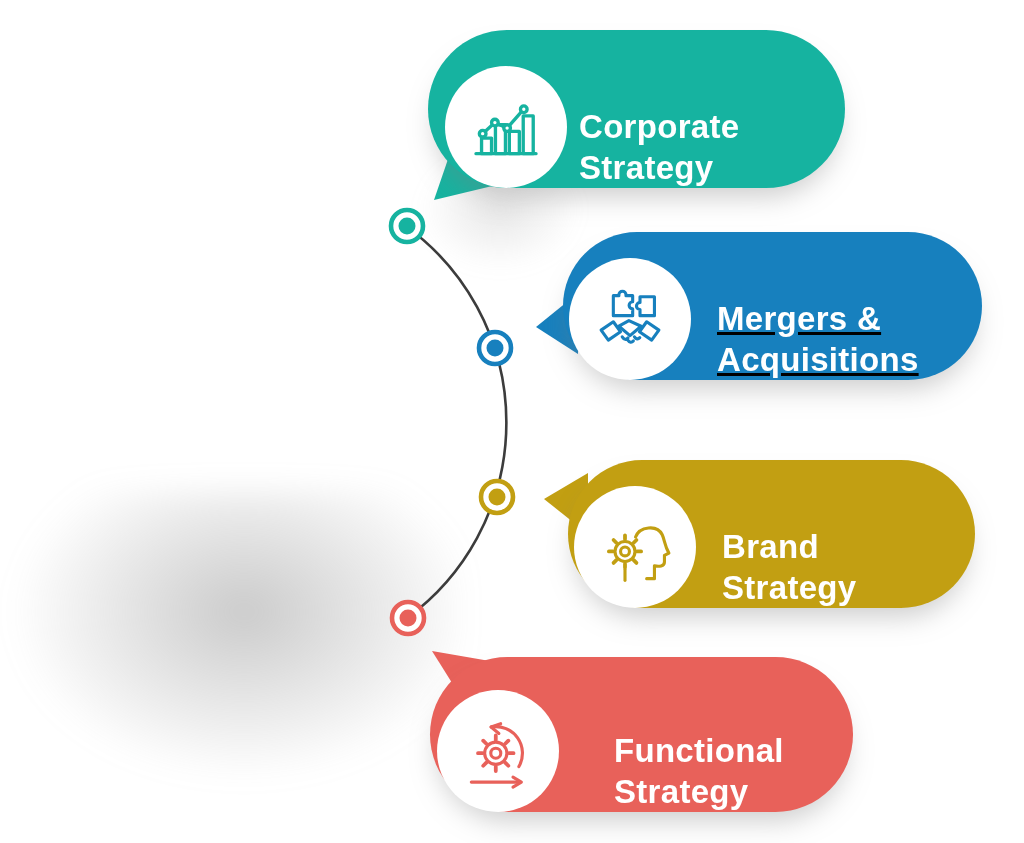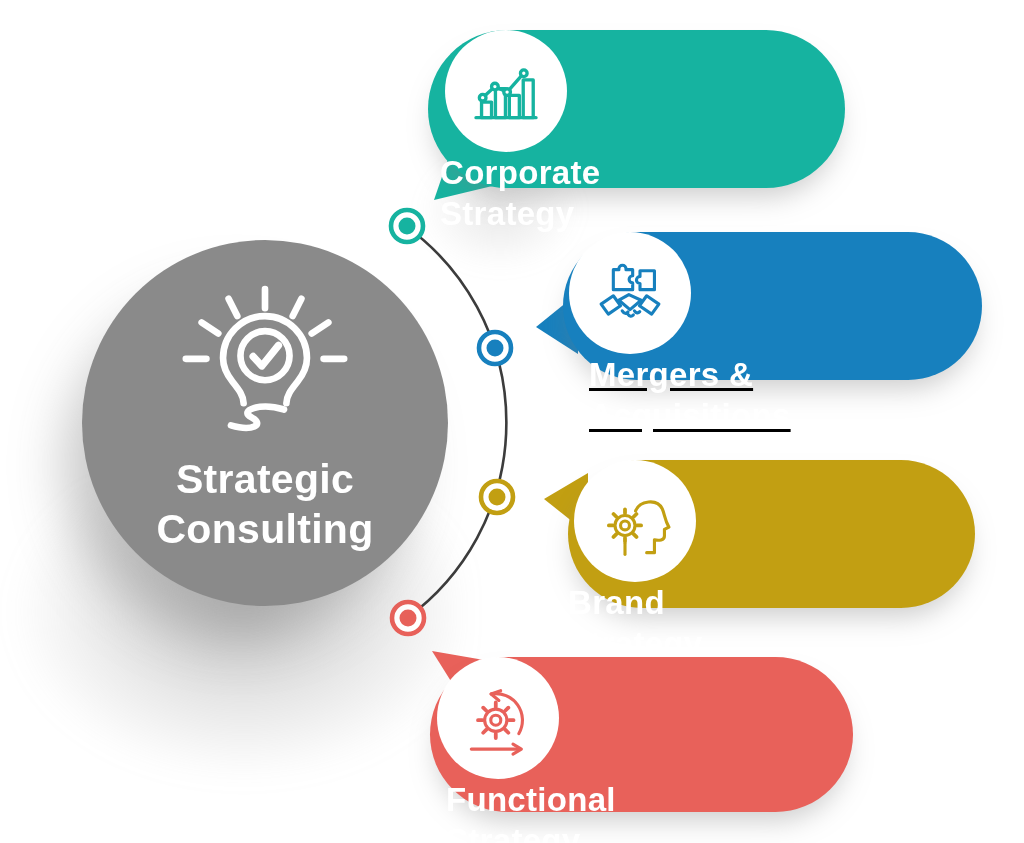--- a/index.html
+++ b/index.html
@@ -6,38 +6,38 @@
   .stage{position:relative;width:1024px;height:843px;background:#ffffff;overflow:hidden;
          font-family:"Liberation Sans", sans-serif;}
   .blob{position:absolute;pointer-events:none;}
   .blob1{left:10px;top:490px;width:450px;height:290px;
          background:radial-gradient(ellipse at 52% 42%, rgba(150,150,150,.5), rgba(150,150,150,0) 70%);
          filter:blur(14px);}
   .blob2{left:420px;top:150px;width:160px;height:120px;
          background:radial-gradient(ellipse at 50% 50%, rgba(160,160,160,.25), rgba(160,160,160,0) 70%);
          filter:blur(10px);}
   .overlay{position:absolute;left:0;top:0;z-index:1;pointer-events:none;}
-  .pill{position:absolute;z-index:2;border-radius:999px;display:flex;align-items:flex-start;
-        box-shadow:0 16px 28px -8px rgba(125,125,125,.4);flex-direction:column;}
+  .pill{position:absolute;z-index:2;border-radius:999px;display:flex;align-items:flex-end;
+        box-shadow:0 16px 28px -8px rgba(125,125,125,.4);}
   .pill-1{left:428px;top:30px;width:417px;height:158px;}
   .pill-2{left:563px;top:232px;width:419px;height:148px;}
   .pill-3{left:568px;top:460px;width:407px;height:148px;}
   .pill-4{left:430px;top:657px;width:423px;height:155px;}
   .badge{width:122px;height:122px;border-radius:50%;background:#fff;flex:none;
          display:flex;align-items:center;justify-content:center;}
   .pill-1 .badge{margin-left:17px;}
   .pill-2 .badge{margin-left:6px;}
   .pill-3 .badge{margin-left:6px;}
   .pill-4 .badge{margin-left:7px;}
   .badge svg{width:80px;height:80px;fill:none;stroke-linecap:round;stroke-linejoin:round;}
   .pill-label{color:#fff;font-weight:700;font-size:33px;line-height:1.25;white-space:pre-line;
               letter-spacing:.3px;}
   .pill-1 .pill-label{margin-left:12px;}
   .pill-2 .pill-label{margin-left:26px;}
-  .pill-3 .pill-label{}
+  .pill-3 .pill-label{margin-left:26px;}
   .pill-4 .pill-label{margin-left:16px;}
   .center-circle{position:absolute;left:82px;top:240px;width:366px;height:366px;border-radius:50%;
                  z-index:2;box-shadow:-28px 42px 55px -12px rgba(125,125,125,.45);}
   .center-icon{position:absolute;left:50%;top:36px;transform:translateX(-50%);
                width:190px;height:172px;fill:none;stroke:#ffffff;
                stroke-linecap:round;stroke-linejoin:round;}
   .center-label{position:absolute;left:0;top:214px;width:100%;text-align:center;color:#fff;
                 font-weight:700;font-size:41px;line-height:1.22;white-space:pre-line;letter-spacing:.3px;}
 </style>
 </head>
@@ -68,31 +68,20 @@
     <g>
       <circle cx="497" cy="497" r="16" fill="#ffffff" stroke-width="4.6" style="stroke: rgb(194, 159, 18);"></circle>
       <circle cx="497" cy="497" r="8.5" style="fill: rgb(194, 159, 18);"></circle>
     </g>
     <g>
       <circle cx="408" cy="618" r="16" fill="#ffffff" stroke-width="4.6" style="stroke: rgb(232, 97, 90);"></circle>
       <circle cx="408" cy="618" r="8.5" style="fill: rgb(232, 97, 90);"></circle>
     </g>
   </svg>
 
-  <div class="center-circle" style="background-color: rgb(138, 138, 138);">
-    <svg class="center-icon" viewBox="0 0 120 108" stroke-width="4.2">
-      <path d="M60 8 V20 M37 14 L42.5 25 M83 14 L77.5 25 M20 29 L30.5 36 M100 29 L89.5 36 M10 52 H23 M110 52 H97"></path>
-      <path d="M46.5 80 C46.5 75 43 71 39.5 66.5 C35.5 61.5 33.5 57.5 33.5 51.5 A26.5 26.5 0 1 1 86.5 51.5 C86.5 57.5 84.5 61.5 80.5 66.5 C77 71 73.5 75 73.5 80"></path>
-      <circle cx="60" cy="50" r="15.5"></circle>
-      <path d="M52.5 50.5 L58 56.5 L68.5 43.5" stroke-width="4.6"></path>
-      <path d="M72 84 C57 79.5 43 84.5 51.5 89 C60 93.5 52 98 38.5 94"></path>
-    </svg>
-    <div class="center-label">Strategic
-Consulting</div>
-  </div>
 
   <div class="pill pill-1" style="background-color: rgb(22, 179, 160);">
     <div class="badge">
       <svg viewBox="0 0 72 72" stroke-width="3" style="stroke: rgb(22, 179, 160);">
         <path d="M9 60 H63"></path>
         <rect x="14" y="46" width="9" height="14"></rect>
         <rect x="26.5" y="34" width="9" height="26"></rect>
         <rect x="39" y="40" width="9" height="20"></rect>
         <rect x="51.5" y="26" width="9" height="34"></rect>
         <path d="M15 42 L26 32 L37 37 L52 20"></path>
@@ -128,21 +117,21 @@
         <circle cx="27" cy="40" r="9"></circle>
         <circle cx="27" cy="40" r="4"></circle>
         <path stroke-width="3.4" d="M38 40 H41.5 M34.8 47.8 L37.3 50.3 M27 51 V54.5 M19.2 47.8 L16.7 50.3 M16 40 H12.5 M19.2 32.2 L16.7 29.7 M27 29 V25.5 M34.8 32.2 L37.3 29.7"></path>
         <path d="M27 56 V66"></path>
       </svg>
     </div>
     <div class="pill-label">Brand
 Strategy</div>
   </div>
 
-  <div class="pill pill-4" style="background-color: rgb(232, 97, 90);">
+  <div class="pill pill-4" style="background-color: rgb(232, 97, 90); gap: 39px;">
     <div class="badge">
       <svg viewBox="0 0 72 72" stroke-width="2.8" style="stroke: rgb(232, 97, 90);">
         <circle cx="34" cy="38" r="10"></circle>
         <circle cx="34" cy="38" r="4.5"></circle>
         <path stroke-width="3.4" d="M46 38 H50 M42.5 46.5 L45.3 49.3 M34 50 V54 M25.5 46.5 L22.7 49.3 M22 38 H18 M25.5 29.5 L22.7 26.7 M34 26 V22 M42.5 29.5 L45.3 26.7"></path>
         <path d="M54.8 50 A24 24 0 0 0 29.8 14.4"></path>
         <path d="M29.8 14.4 L36.8 20.2 M29.8 14.4 L38.4 11.4"></path>
         <path d="M12 64 H55"></path>
         <path d="M57 64 L49.5 59.5 M57 64 L49.5 68.5"></path>
       </svg>

